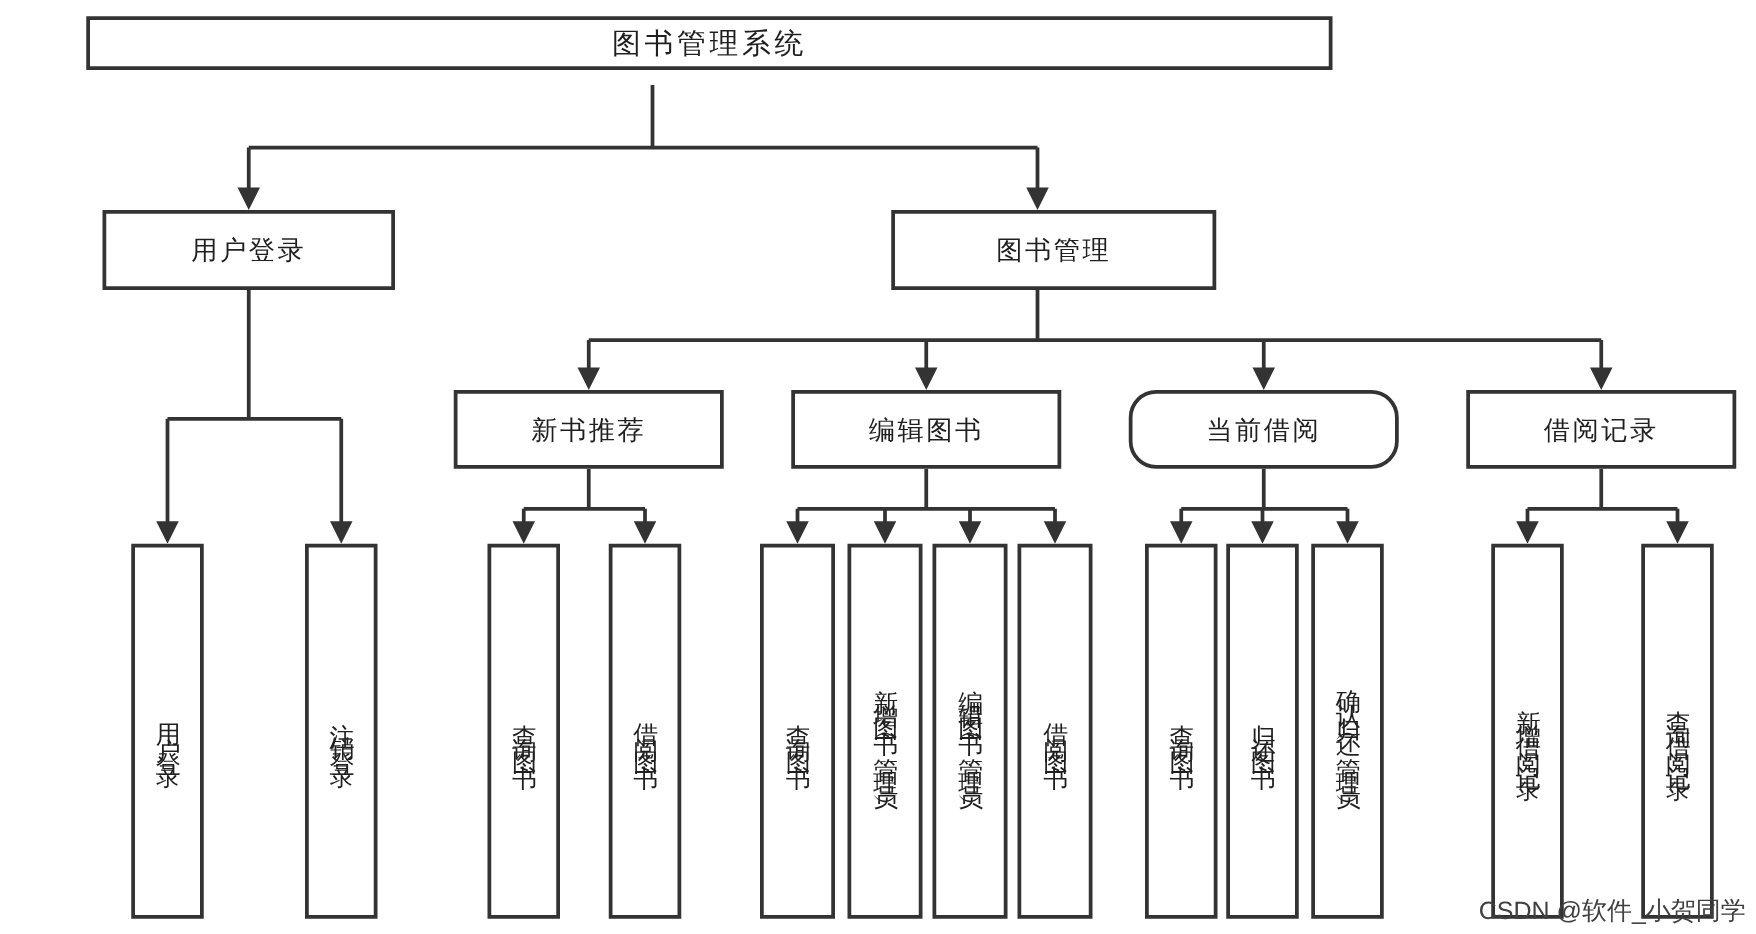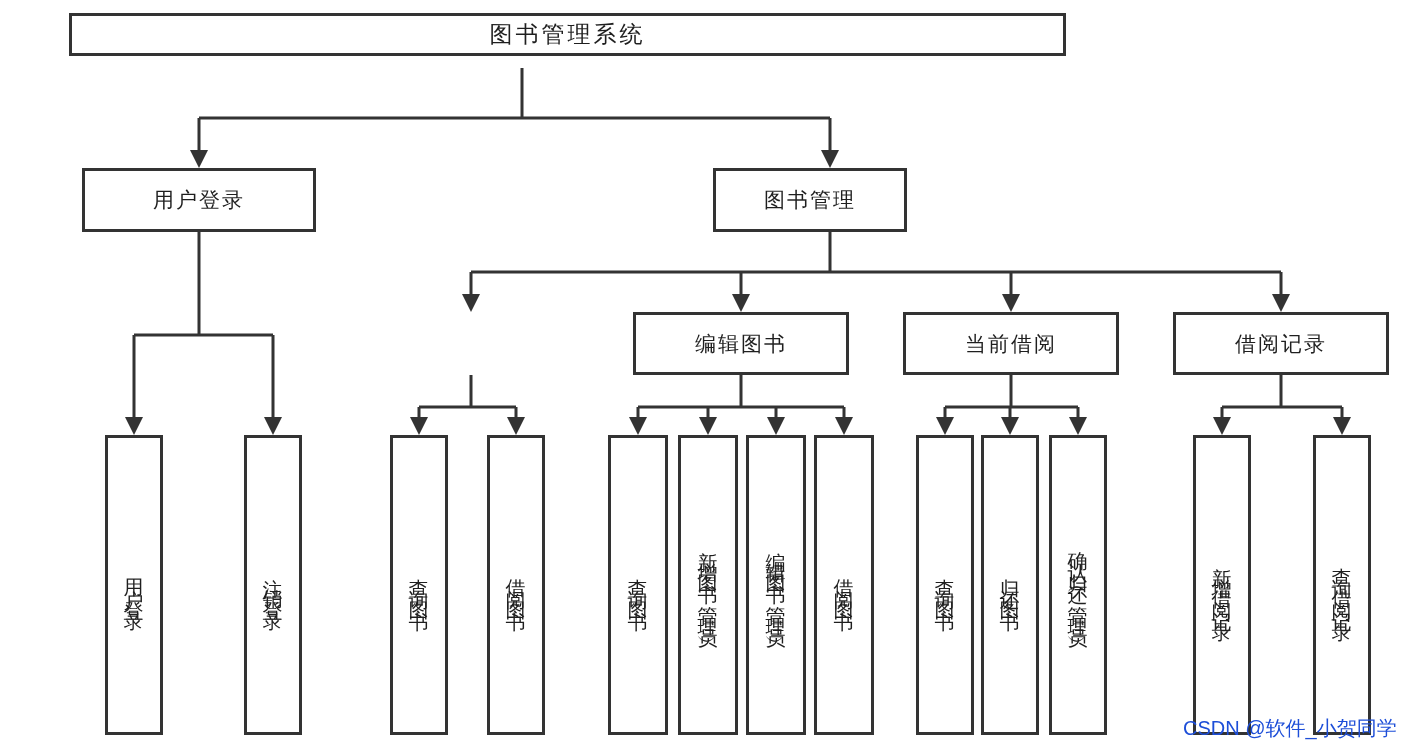--- a/index.html
+++ b/index.html
@@ -42,21 +42,21 @@
     font-size: 20px;
     letter-spacing: 11px;
     line-height: 1;
     white-space: nowrap;
   }
   #watermark {
     position: absolute;
     left: 1183px;
     top: 715px;
     font-size: 20px;
-    color: #1d4ed8;
+    color: #404040;
     white-space: nowrap;
     z-index: 5;
   }
 </style>
 </head>
 <body>
 
 <div id="canvas">
 
   <svg id="connectors" viewBox="0 0 1405 747" xmlns="http://www.w3.org/2000/svg">
@@ -99,28 +99,31 @@
     </g>
   </svg>
 
   <div class="node" style="left:25px; top:13px; width:997px; height:43px;margin-left:44px;">
     <span class="root-label">图书管理系统</span>
   </div>
 
   <div class="node" style="left:82px; top:168px; width:234px; height:64px;">
     <span class="hlabel">用户登录</span>
   </div>
-  <div class="node" style="left:713px; top:168px; width:194px; height:64px;">
+  <div class="node" style="left:713px; top:168px; width:260px; height:64px;">
     <span class="hlabel">图书管理</span>
   </div>
 
+  <div class="node" style="left:363px; top:312px; width:216px; height:63px;">
+    <span class="hlabel">新书推荐</span>
+  </div>
   <div class="node" style="left:633px; top:312px; width:216px; height:63px;">
     <span class="hlabel">编辑图书</span>
   </div>
-  <div class="node" style="left:903px; top:312px; width:216px; height:63px;">
+  <div class="node" style="left:903px; top:312px; width:216px; height:63px;border-radius:22px;">
     <span class="hlabel">当前借阅</span>
   </div>
   <div class="node" style="left:1173px; top:312px; width:216px; height:63px;text-align:center;">
     <span class="hlabel">借阅记录</span>
   </div>
 
   <div class="node" style="left:105px; top:435px; width:58px; height:300px;">
     <span class="vlabel">用户登录</span>
   </div>
   <div class="node" style="left:244px; top:435px; width:58px; height:300px;">

